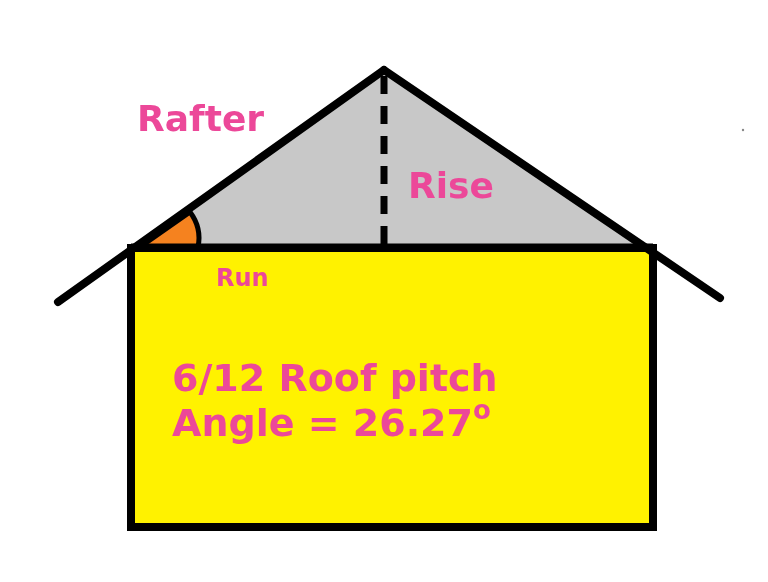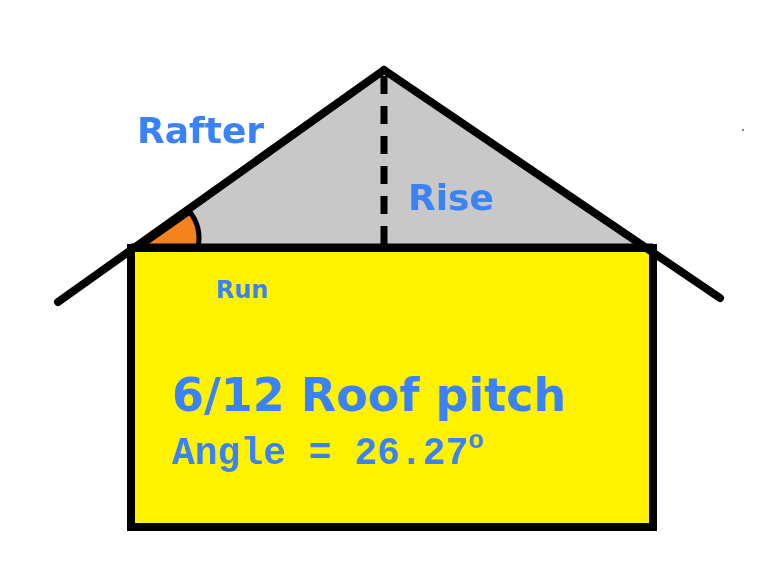--- a/index.html
+++ b/index.html
@@ -1,23 +1,23 @@
 <!DOCTYPE html>
 <html><head>
   <meta charset="utf-8">
   <style>
     html, body { margin: 0; padding: 0; background: #ffffff; }
     body { width: 768px; height: 582px; position: relative; overflow: hidden; font-family: "Liberation Sans", sans-serif; }
     svg { position: absolute; left: 0; top: 0; }
-    .lbl { position: absolute; font-family: "DejaVu Sans", sans-serif; font-weight: bold; color: #3b82f6; white-space: nowrap; letter-spacing: 0px; margin-top: 12px; }
+    .lbl { position: absolute; font-family: "DejaVu Sans", sans-serif; font-weight: bold; color: #ec4899; white-space: nowrap; letter-spacing: 0px; }
     #rafter { left: 137px; top: 98px; font-size: 36px; }
     #rise { left: 408px; top: 165px; font-size: 36px; }
     #run { left: 216px; top: 264px; font-size: 24px; }
-    #pitch { left: 172px; top: 356px; font-size: 46px; text-align: center; }
-    #angle { left: 172px; top: 420px; font-size: 38px; font-family: Liberation Mono, monospace; }
+    #pitch { left: 172px; top: 356px; font-size: 38px; text-align: center; }
+    #angle { left: 172px; top: 401px; font-size: 38px; }
     #angle sup { font-size: 26px; position: relative; top: -6px; vertical-align: top; font-weight: bold; }
   </style>
 </head>
 <body>
 
 <svg width="768" height="582" viewBox="0 0 768 582">
 
   <polygon points="135,247 384,70 645,247" fill="#C8C8C8"></polygon>
 
   <path d="M140,247 L190,212 Q202,228 198,247 Z" fill="#F5821F" stroke="#000" stroke-width="5" stroke-linejoin="round"></path>

